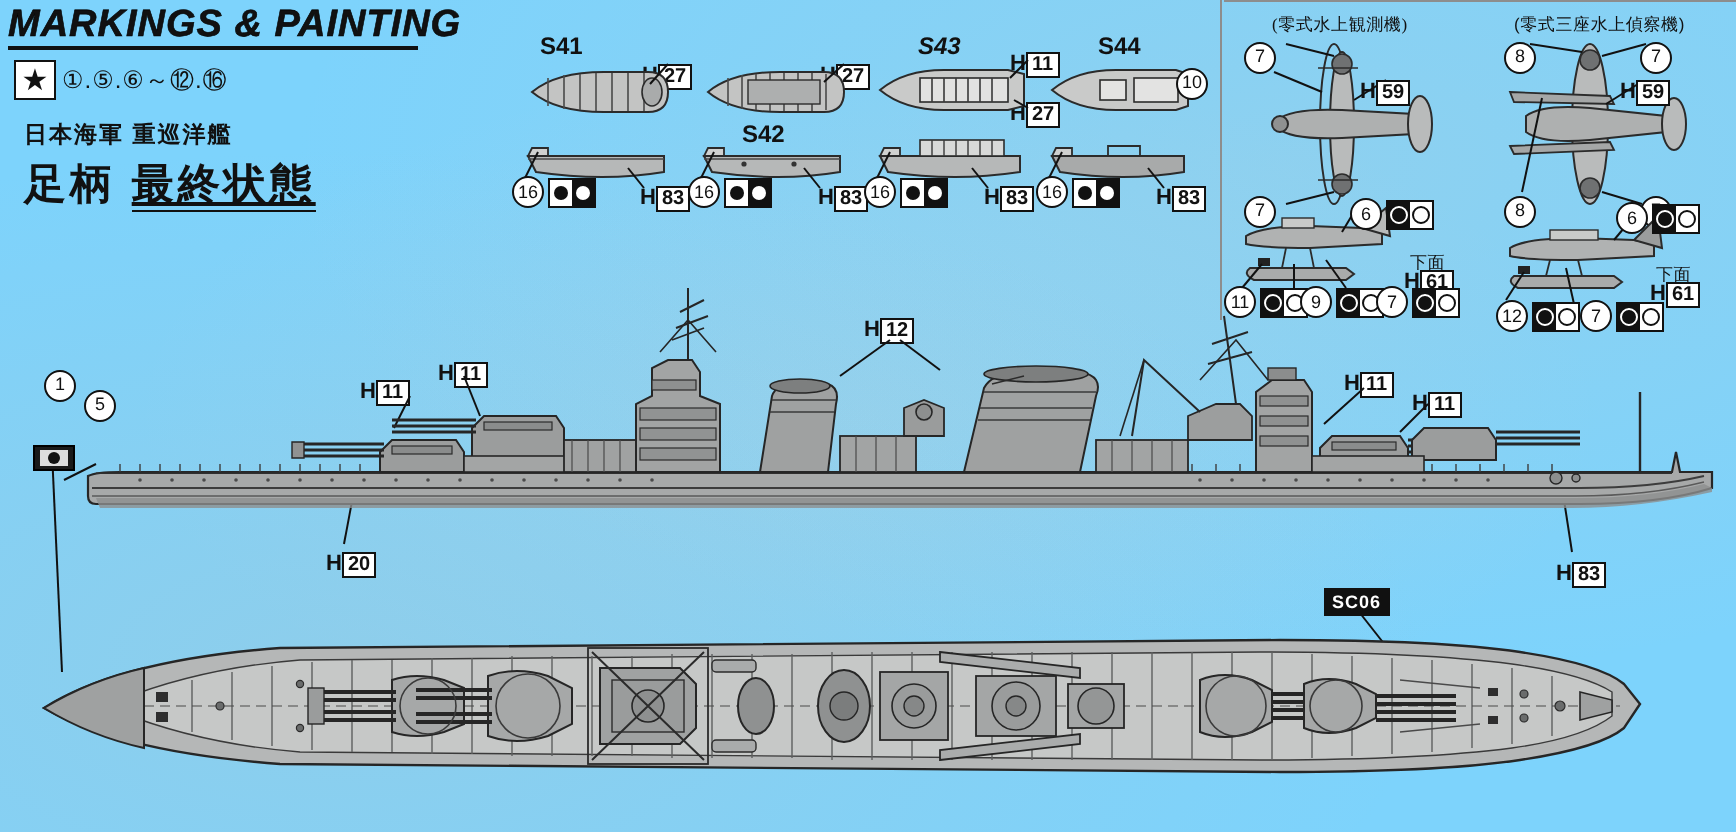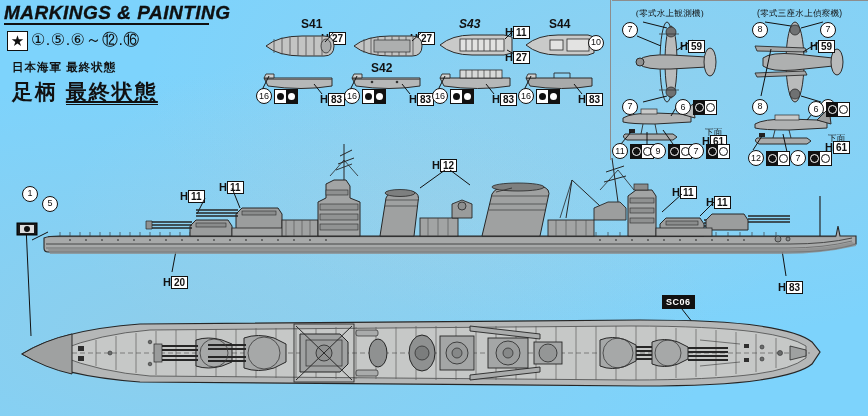--- a/index.html
+++ b/index.html
@@ -34,21 +34,21 @@
   .title-rule{height:2px;background:#111;width:205px;margin-top:-1px;}
 
   
   #marking-row{left:7px;top:30px;display:flex;align-items:center;gap:3px;}
   .star-box{
     width:19px;height:18px;border:1.5px solid #111;
     display:flex;align-items:center;justify-content:center;
     background:#fff;
   }
   .star-glyph{font-size:15px;line-height:1;color:#111;}
-  .numlist{font-size:16px;letter-spacing:.5px;white-space:nowrap;color:#111;}
+  .numlist{font-size:12px;letter-spacing:.5px;white-space:nowrap;color:#111;}
 
   
   #jp-block{left:12px;top:60px;}
   .jp-small{font-size:11.5px;letter-spacing:1px;color:#111;font-weight:bold;white-space:nowrap;}
   .jp-big{font-size:21px;letter-spacing:2px;color:#111;font-weight:bold;margin-top:3px;white-space:nowrap;}
   .jp-ul{border-bottom:1.6px solid #111;padding-bottom:1px;text-decoration:underline;}
 
   
   .hlabel{display:inline-flex;align-items:center;font-size:10px;color:#111;white-space:nowrap;}
   .hlabel .h{font-weight:bold;margin-right:0px;font-size:11px;}
@@ -96,28 +96,28 @@
   </div>
 
   <div class="abs" id="marking-row">
     <div class="star-box">
       <span class="star-glyph">★</span>
     </div>
     <span class="numlist">①.⑤.⑥～⑫.⑯</span>
   </div>
 
   <div class="abs" id="jp-block">
-    <div class="jp-small">日本海軍 最終状態</div>
+    <div class="jp-small">日本海軍 重巡洋艦</div>
     <div class="jp-big">
       <span>足柄</span>
       <span class="jp-ul">最終状態</span>
     </div>
   </div>
 
-  <div class="abs" style="left:301px;top:14px;">
+  <div class="abs" style="left:270px;top:14px;">
     <span class="boat-name">S41</span>
   </div>
   <div class="abs" style="left:321px;top:28px;">
     <span class="hlabel">
         <span class="h">H</span>
         <span class="box">27</span>
       </span>
   </div>
   <svg class="abs" style="left:262px;top:34px;" width="120" height="60">
 

